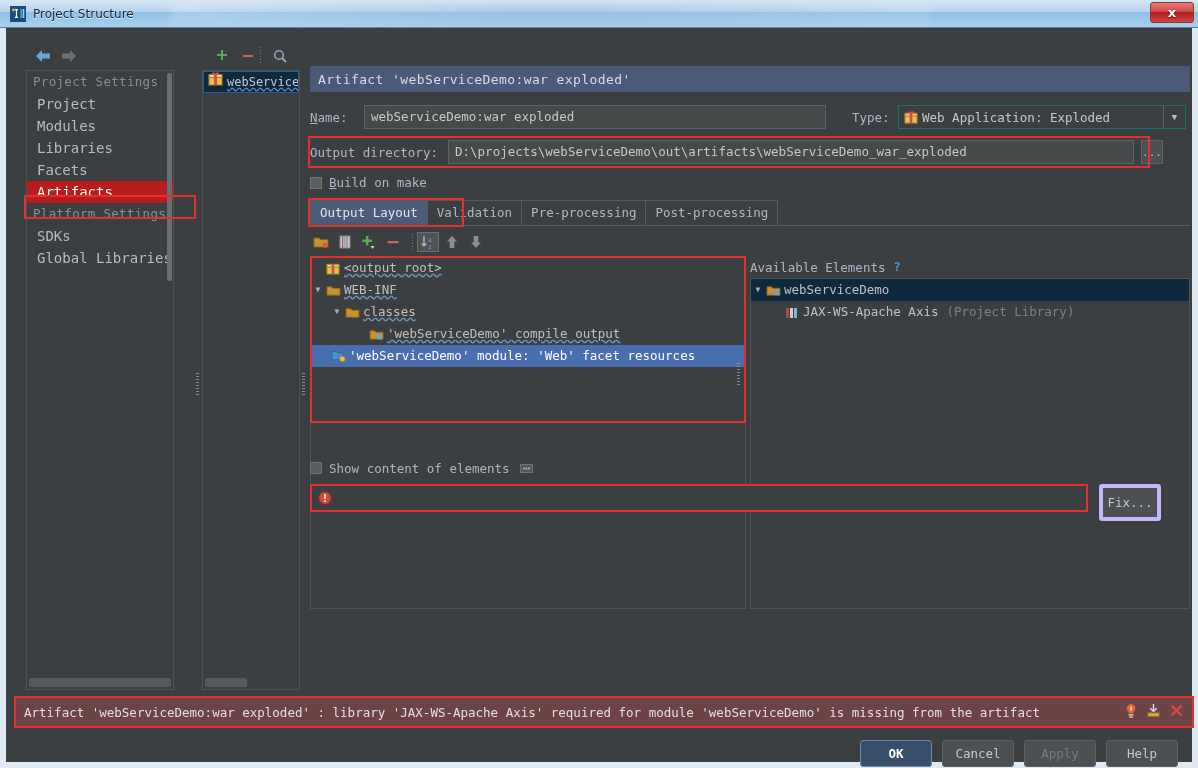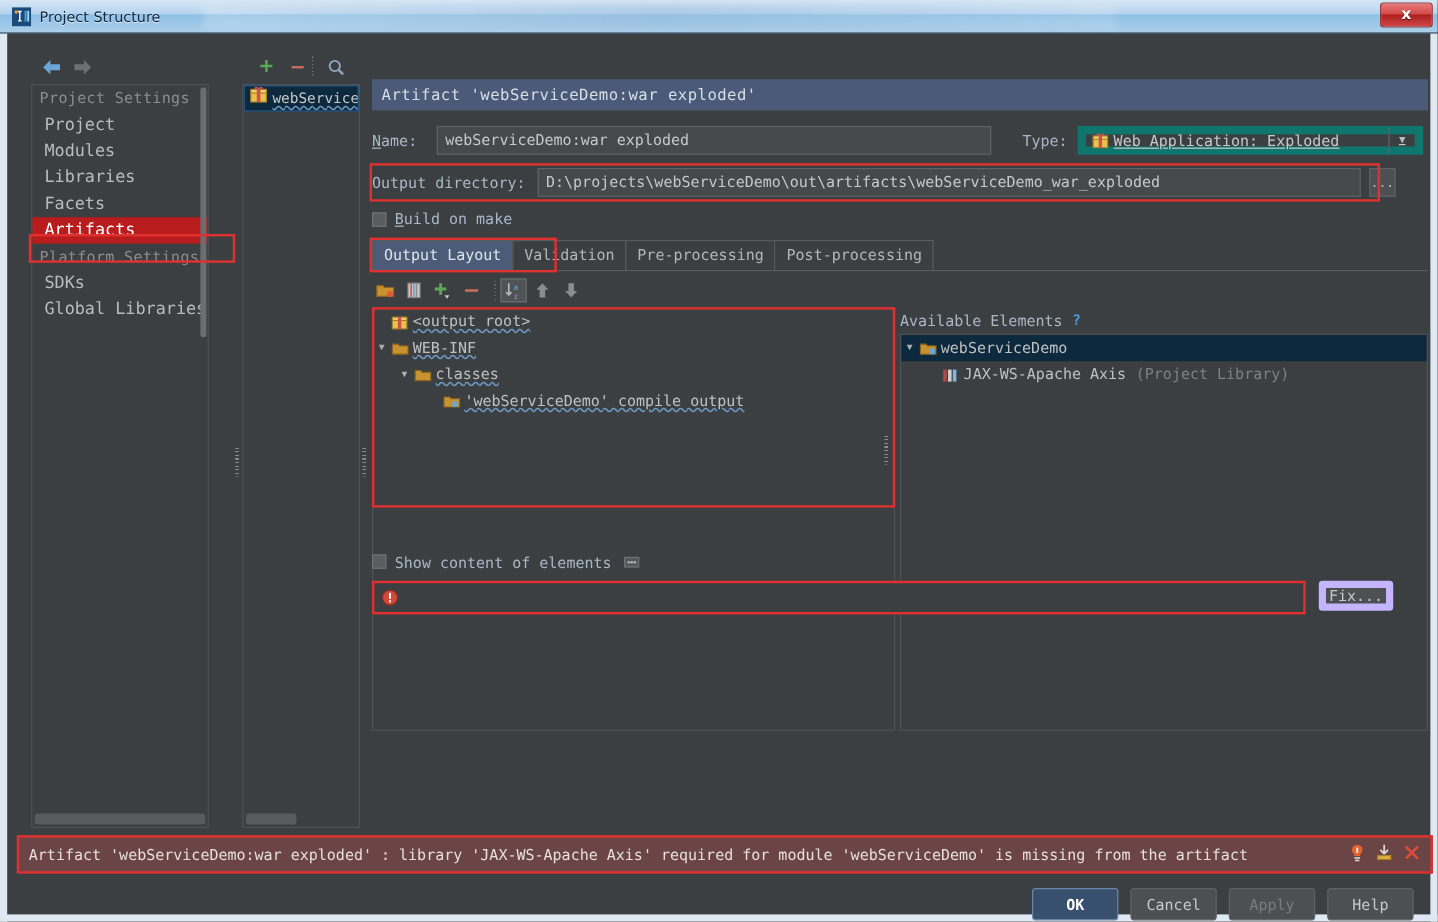--- a/index.html
+++ b/index.html
@@ -95,22 +95,22 @@
   }
   .row{ display:flex; align-items:center; }
   .lbl{ color:#a9b7c6; font-size:12.5px; }
   .u{ text-decoration:underline; }
   .field{
     background:#45494a; border:1px solid #5e6264; color:#c8c8c8;
     height:24px; line-height:22px; padding:0 6px; font-size:12.5px;
     white-space:nowrap; overflow:hidden; display:flex; align-items:center;
   }
   .combo{
-    background:#3c3f41; border:7px solid #0f766e; height:24px;
-    display:flex; align-items:center; font-size:12.5px; color:#c8c8c8;text-decoration:underline;
+    background:#3c3f41; border:1px solid #0f766e; height:24px;
+    display:flex; align-items:center; font-size:12.5px; color:#c8c8c8;
   }
   .combo .arrow{
     width:22px; height:22px; border-left:1px solid #5e6264; margin-left:auto;
     display:flex; align-items:center; justify-content:center; color:#bbb; font-size:9px;
   }
   .redbox{ position:absolute; border:2px solid #e03030; pointer-events:none; }
   .dots-btn{
     width:22px; height:24px; border:1px solid #5e6264; background:#4c5052;
     color:#bbb; display:flex; align-items:center; justify-content:center; font-size:11px;
   }
@@ -138,22 +138,22 @@
   .toolrow{ display:flex; align-items:center; height:24px; gap:2px; }
   .tool{ width:22px; height:20px; display:flex; align-items:center; justify-content:center; position:relative;}
   .tool.on{ background:#4f5355; border:1px solid #6a6e70; }
 
   
   .errstrip{
     border:2px solid #e03030; height:28px; display:flex; align-items:center;
     padding-left:6px; color:#c7c7c7; font-size:12.5px; background:#3c3f41;
   }
   .btn{
-    border:6px solid #c4b5fd; background:#4c5052; color:#c8c8c8;
-    height:25px; padding:0 12px; font-size:12.5px; border-radius:3px;
+    border:4px solid #c4b5fd; background:#4c5052; color:#c8c8c8;
+    height:37px; padding:0 12px; font-size:12.5px; border-radius:3px;
     display:flex; align-items:center; justify-content:center;
   }
   
   #statusbar{
     position:absolute; left:8px; top:668px; width:1180px; height:32px;
     background:#6b4545; border:2px solid #e03030;
     display:flex; align-items:center; padding:0 8px; color:#e7dede; font-size:12.5px;
   }
   .st-icons{ margin-left:auto; display:flex; align-items:center; gap:8px; }
 
@@ -380,20 +380,29 @@
           <span class="squiggle">classes</span>
         </div>
         <div class="tnode" style="padding-left:57px;">
           <span class="ticon">
             <svg width="15" height="13" viewBox="0 0 16 14">
               <path d="M1 3 h5 l1.4 1.6 H15 V12 H1 Z" fill="#c8922f" stroke="#8a6420"></path>
               <rect x="8.5" y="7" width="5" height="5" fill="#6aa5d8"></rect>
             </svg>
           </span>
           <span class="squiggle">'webServiceDemo' compile output</span>
+        </div>
+        <div class="tnode sel" style="padding-left:19px;width:434px;">
+          <span class="ticon">
+            <svg width="15" height="14" viewBox="0 0 16 14">
+              <path d="M1 2 h5 l1.3 1.5 H13 V11 H1 Z" fill="#4a8fd0" stroke="#2f6496"></path>
+              <circle cx="12.2" cy="10.2" r="3" fill="#f0c040" stroke="#a8822a"></circle>
+            </svg>
+          </span>
+          <span>'webServiceDemo' module: 'Web' facet resources</span>
         </div>
         <div class="splitgrip" style="left:426px;top:106px;"></div>
       </div>
       <div class="redbox" style="left:0;top:0;width:436px;height:167px;"></div>
 
       <div style="position:absolute;left:440px;top:0;width:440px;height:353px;">
         <div class="row" style="height:22px;">
           <span class="lbl">Available Elements</span>
           <span style="margin-left:8px;color:#4a9ad6;font-weight:bold;">?</span>
         </div>

